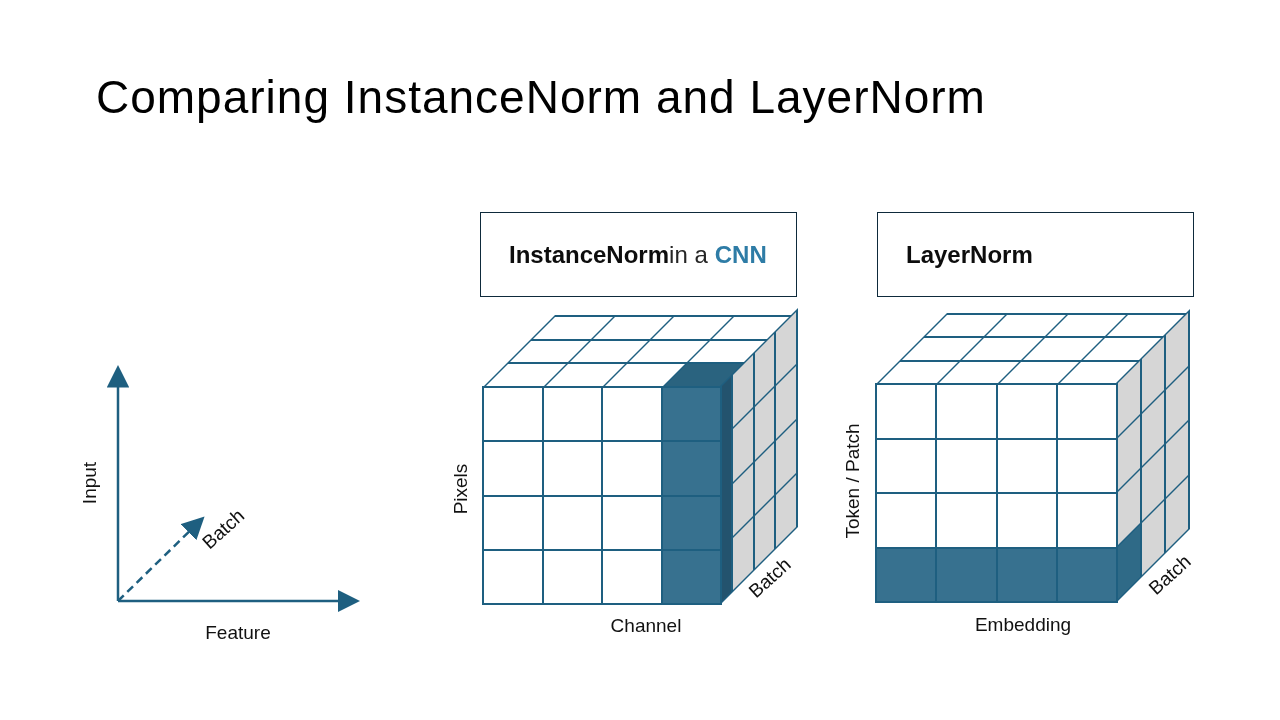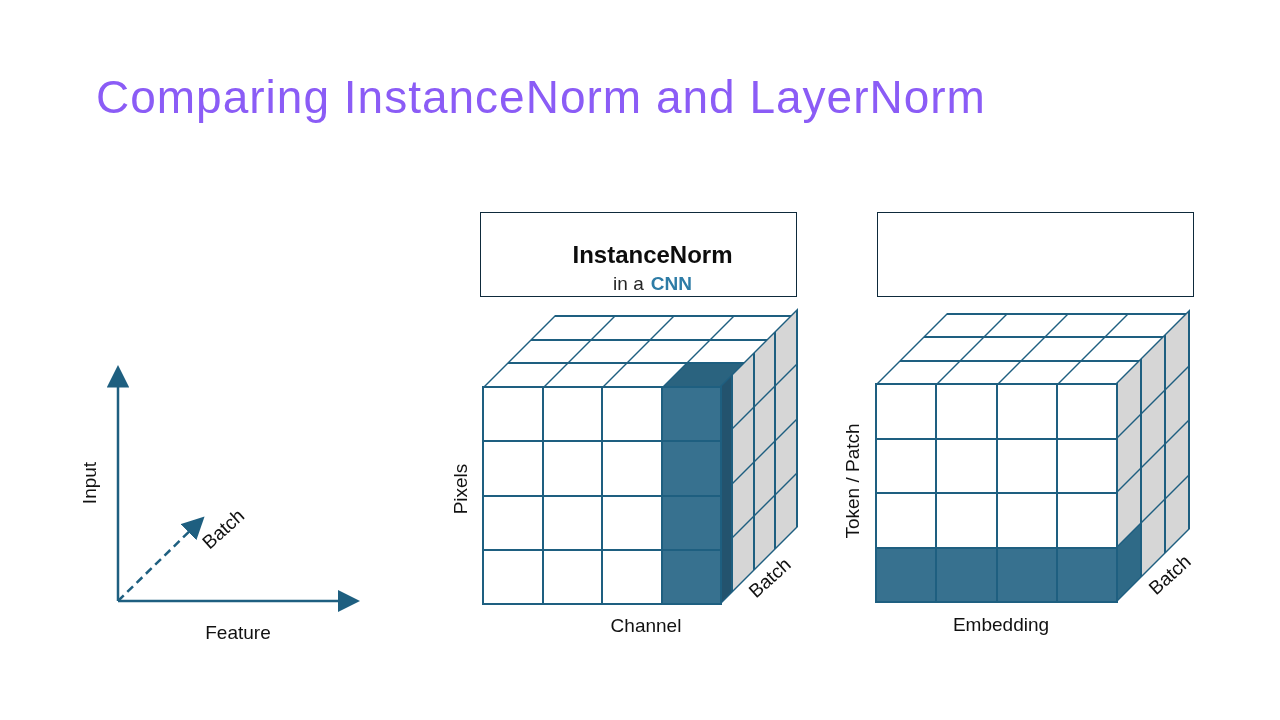--- a/index.html
+++ b/index.html
@@ -6,37 +6,37 @@
   body{
     width:1280px;height:720px;background:#ffffff;overflow:hidden;
     font-family:"Liberation Sans", sans-serif;
     color:#000;
   }
   .slide{position:relative;width:1280px;height:720px;}
 
   
   .title{
     position:absolute;left:96px;top:70px;
-    font-size:46px;font-weight:400;letter-spacing:1px;color:#8b5cf6;
+    font-size:46px;font-weight:400;letter-spacing:1px;color:#000000;
     white-space:nowrap;
   }
 
   
   .box{
     position:absolute;width:317px;height:85px;box-sizing:border-box;
     border:1.5px solid var(--box_border);
     background:#fff;
-    display:flex;flex-direction:column;justify-content:flex-end;align-items:center;
+    display:flex;flex-direction:row;justify-content:flex-start;align-items:center;
     line-height:1.33;
     padding-left:28px;
   }
   #instancenorm-box{left:480px;top:212px;}
   #layernorm-box{left:877px;top:212px;}
   .box .line1{font-size:24px;font-weight:700;color:#0d0d0d;}
-  .box .line2{font-size:19px;font-weight:400;color:#262626;}
+  .box .line2{font-size:24px;font-weight:400;color:#262626;}
   .box .accent{font-weight:700;color:var(--accent);margin-left:7px;}
 
   
   .face{
     position:absolute;display:grid;gap:2px;padding:2px;box-sizing:border-box;
     background:var(--stroke);
   }
   .cell{background:#fff;}
   .cell.hl{background:var(--front_fill);}
   .cell.cap{background:var(--cap_fill);}
@@ -64,21 +64,21 @@
   .axis-label{
     position:absolute;font-size:19px;color:#111;white-space:nowrap;
     transform:translate(-50%,-50%);
   }
   .rot90{transform:translate(-50%,-50%) rotate(-90deg);}
   .rot42{transform:translate(-50%,-50%) rotate(-42deg);}
   #pixels-label{left:461px;top:489px;}
   #channel-label{left:606px;top:626px;margin-left:40px;}
   #batch-label-in{left:770px;top:578px;}
   #tokenpatch-label{left:853px;top:481px;}
-  #embedding-label{left:1001px;top:625px;text-align:right;}
+  #embedding-label{left:1023px;top:625px;text-align:right;}
   #batch-label-ln{left:1170px;top:575px;}
 
   
   #axis-diagram{position:absolute;left:55px;top:348px;}
   #axis-diagram text{font-size:19px;fill:#111;}
 </style>
 </head>
 <body>
 
 <div class="slide">
@@ -98,20 +98,21 @@
     <text x="183" y="291" text-anchor="middle">Feature</text>
     <text x="170" y="189" text-anchor="middle" transform="rotate(-42 167 184)">Batch</text>
   </svg>
 
   <div class="box" id="instancenorm-box">
     <div class="line1">InstanceNorm</div>
     <div class="line2"><span>in a</span><span class="accent">CNN</span></div>
   </div>
 
   <div class="box" id="layernorm-box">
+    <div class="line1">LayerNorm</div>
   </div>
 
   <div class="face" id="in-top" style="display: grid; grid-template-columns: repeat(4, 1fr);">
       <div class="cell "></div>
       <div class="cell "></div>
       <div class="cell "></div>
       <div class="cell "></div>
       <div class="cell "></div>
       <div class="cell "></div>
       <div class="cell "></div>

